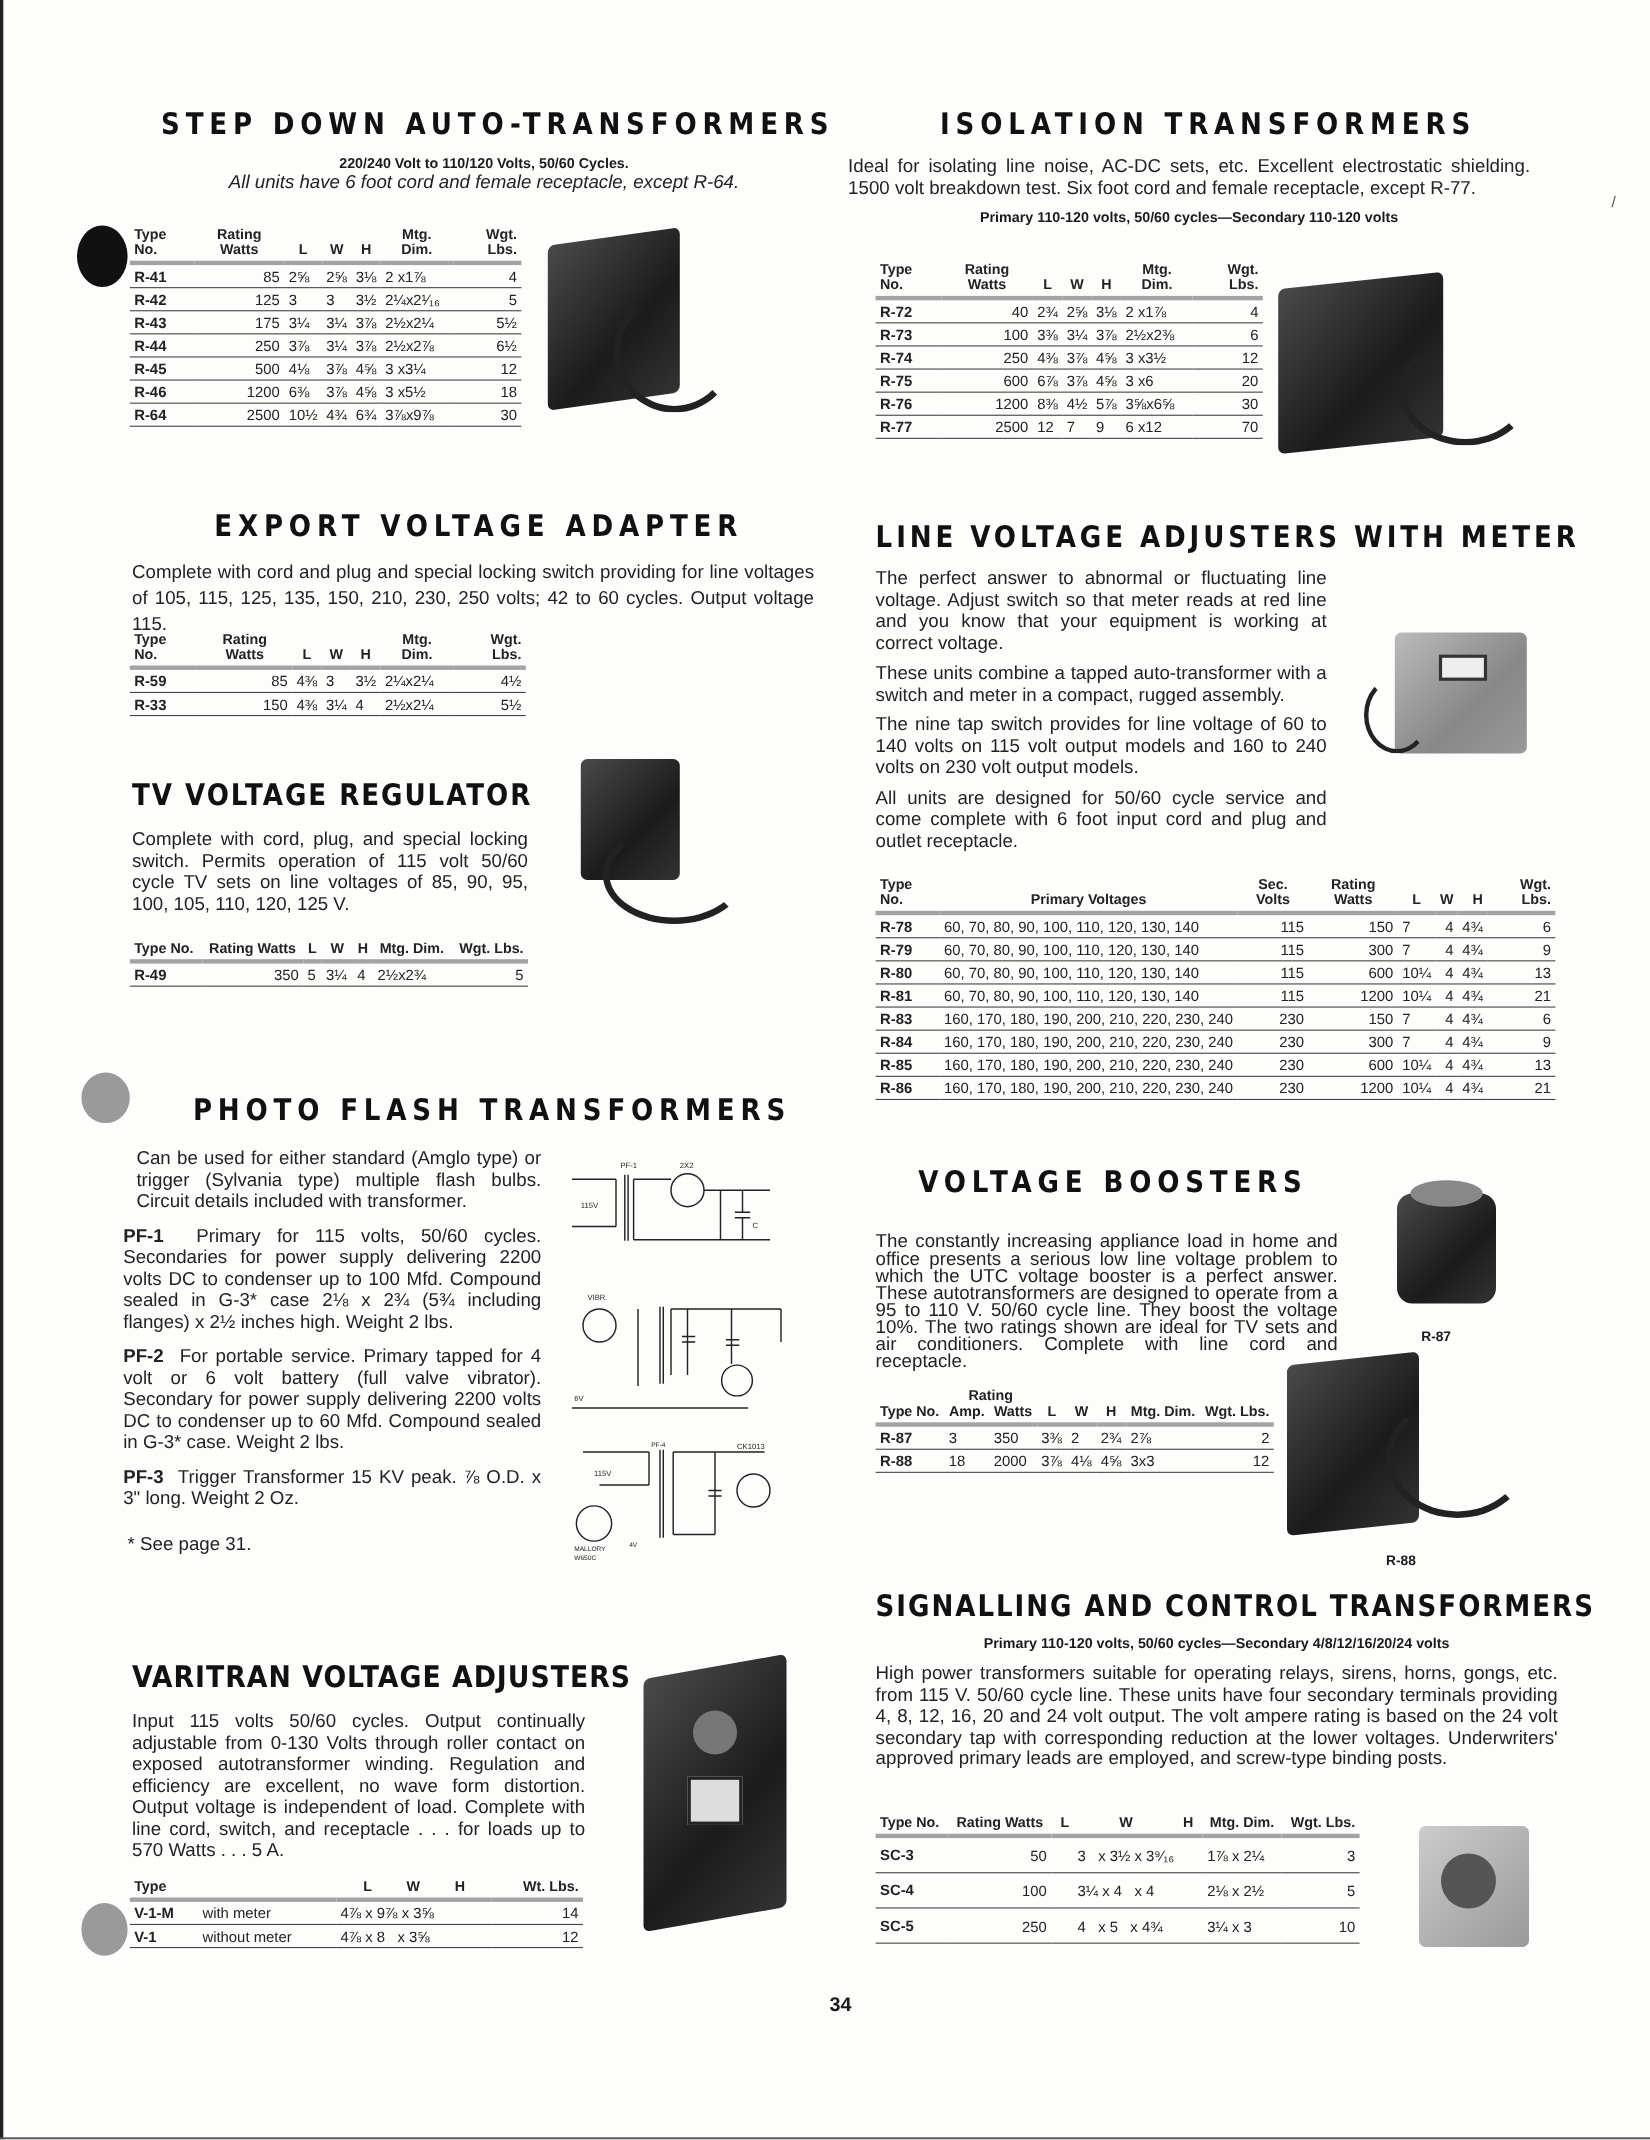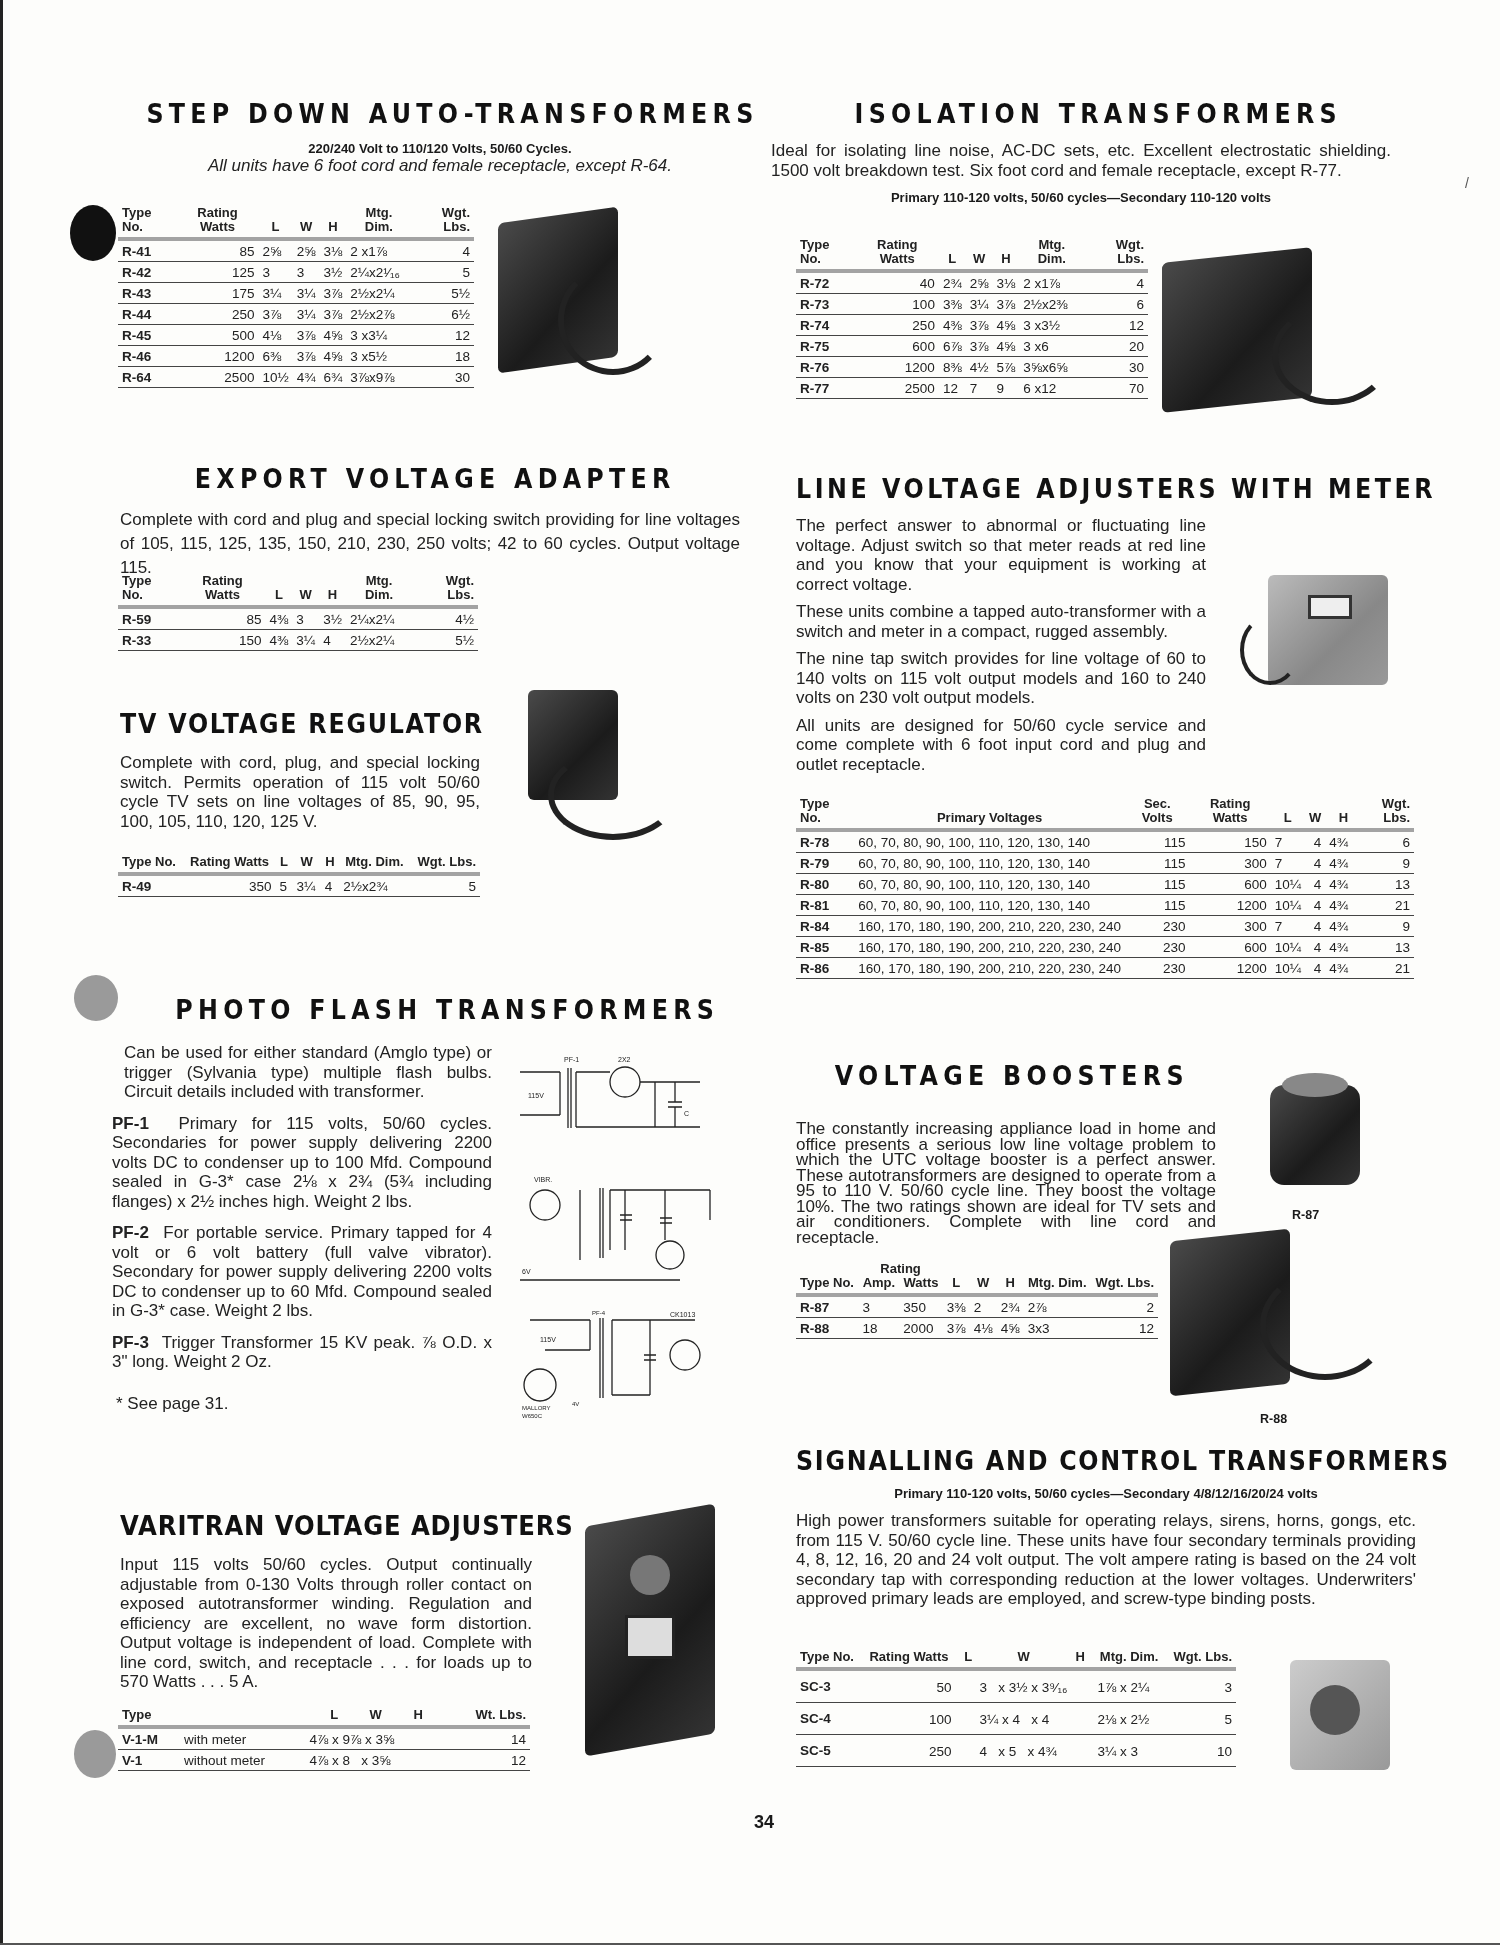--- a/index.html
+++ b/index.html
@@ -345,20 +345,30 @@
       </tr>
       <tr>
         <td class="type">R-81</td>
         <td class="l">60, 70, 80, 90, 100, 110, 120, 130, 140</td>
         <td class="r">115</td>
         <td class="r">1200</td>
         <td class="l">10¼</td>
         <td class="r">4</td>
         <td class="r">4¾</td>
         <td class="r">21</td>
+      </tr>
+      <tr>
+        <td class="type">R-83</td>
+        <td class="l">160, 170, 180, 190, 200, 210, 220, 230, 240</td>
+        <td class="r">230</td>
+        <td class="r">150</td>
+        <td class="l">7</td>
+        <td class="r">4</td>
+        <td class="r">4¾</td>
+        <td class="r">6</td>
       </tr>
       <tr>
         <td class="type">R-84</td>
         <td class="l">160, 170, 180, 190, 200, 210, 220, 230, 240</td>
         <td class="r">230</td>
         <td class="r">300</td>
         <td class="l">7</td>
         <td class="r">4</td>
         <td class="r">4¾</td>
         <td class="r">9</td>

